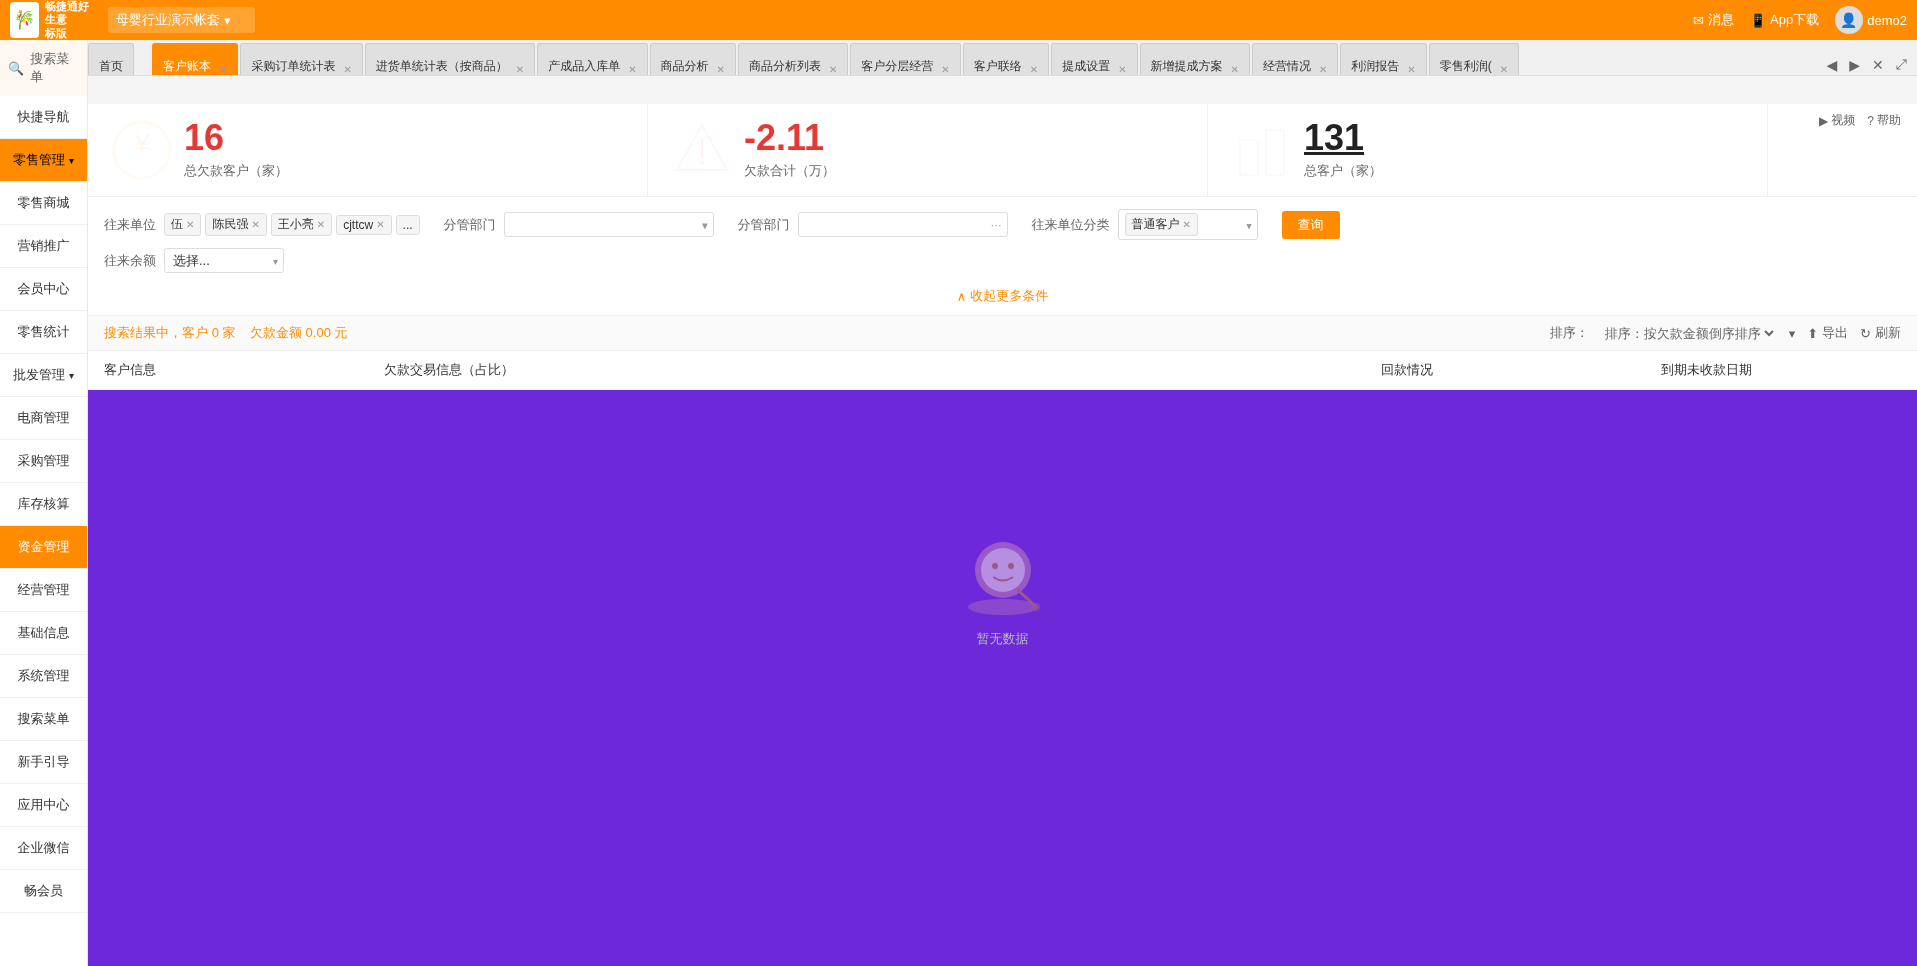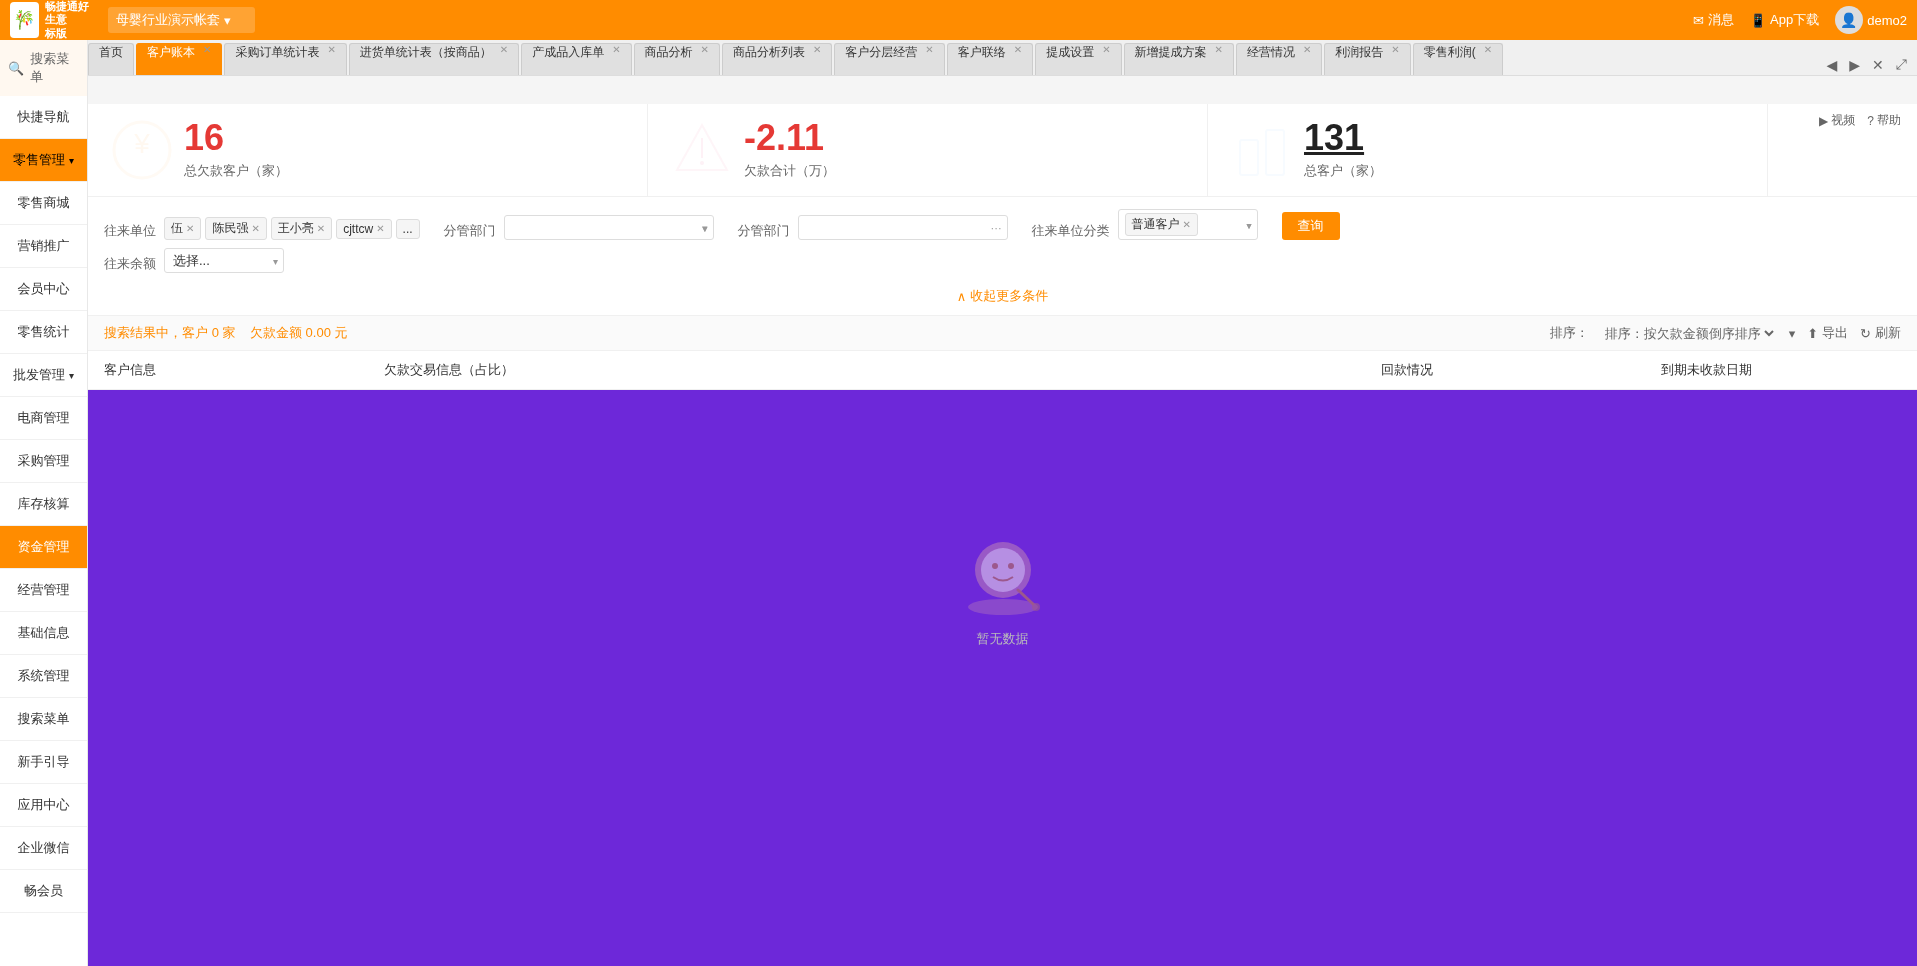--- a/index.html
+++ b/index.html
@@ -44,26 +44,26 @@
     
     .content-area { flex: 1; display: flex; flex-direction: column; overflow: hidden; }
 
     
     .tab-bar {
       height: 36px; background: #f0f0f0; display: flex; align-items: flex-end;
       padding: 0 0 0 0; overflow-x: auto; flex-shrink: 0; border-bottom: 1px solid #ddd;
     }
     .tab-bar::-webkit-scrollbar { height: 3px; }
     .tab-item {
-      height: 32px; padding: 0 10px; display: flex; align-items: flex-start; gap: 4px;
+      height: 32px; padding: 0 10px; display: flex; align-items: flex-end; gap: 4px;
       background: #e0e0e0; border: 1px solid #ccc; border-bottom: none; cursor: pointer;
       font-size: 12px; color: #333; white-space: nowrap; margin-right: 2px; border-radius: 3px 3px 0 0;
       flex-shrink: 0;
     }
-    .tab-item.orange { background: #ff8c00; color: #fff; border-color: #ff8c00; }
+    .tab-item.orange { background: #ff8c00; color: #fff; border-color: #ff8c00; margin-left: 16px; }
     .tab-close { font-size: 10px; color: #999; margin-left: 4px; }
     .tab-controls { margin-left: auto; display: flex; align-items: center; padding: 0 6px; gap: 4px; }
     .tab-ctrl-btn { cursor: pointer; color: #666; font-size: 14px; padding: 2px 4px; }
 
     
     .page-content { flex: 1; background: #6d28d9; overflow-y: auto; display: flex; flex-direction: column; margin-top: 28px; }
 
     
     .stats-row {
       display: flex; align-items: stretch; border-bottom: 1px solid #f0f0f0;
@@ -78,21 +78,21 @@
     .stat-number { font-size: 36px; font-weight: bold; line-height: 1; }
     .stat-number.red { color: #e53935; }
     .stat-number.dark { color: #222; text-decoration: underline; }
     .stat-label { font-size: 13px; color: #666; margin-top: 6px; }
     .stat-help { margin-left: auto; display: flex; gap: 12px; align-items: flex-start; font-size: 12px; color: #999; padding-top: 8px; }
 
     
     .filter-area {
       padding: 12px 16px 4px; background: #fff; flex-shrink: 0;
     }
-    .filter-row { display: flex; align-items: flex-end; gap: 8px; margin-bottom: 8px; flex-wrap: wrap; }
+    .filter-row { display: flex; align-items: center; gap: 8px; margin-bottom: 8px; flex-wrap: wrap; }
     .filter-label { color: #666; font-size: 13px; white-space: nowrap; }
     .tag-group { display: flex; align-items: center; gap: 4px; flex-wrap: wrap; }
     .filter-tag {
       background: #f5f5f5; border: 1px solid #ddd; border-radius: 3px;
       padding: 2px 6px; font-size: 12px; color: #333; display: flex; align-items: center; gap: 3px;
     }
     .filter-tag .close { color: #999; cursor: pointer; font-size: 10px; }
     .filter-select {
       border: 1px solid #ddd; border-radius: 3px; padding: 4px 24px 4px 8px;
       font-size: 13px; color: #333; background: #fff; cursor: pointer; min-width: 120px;

